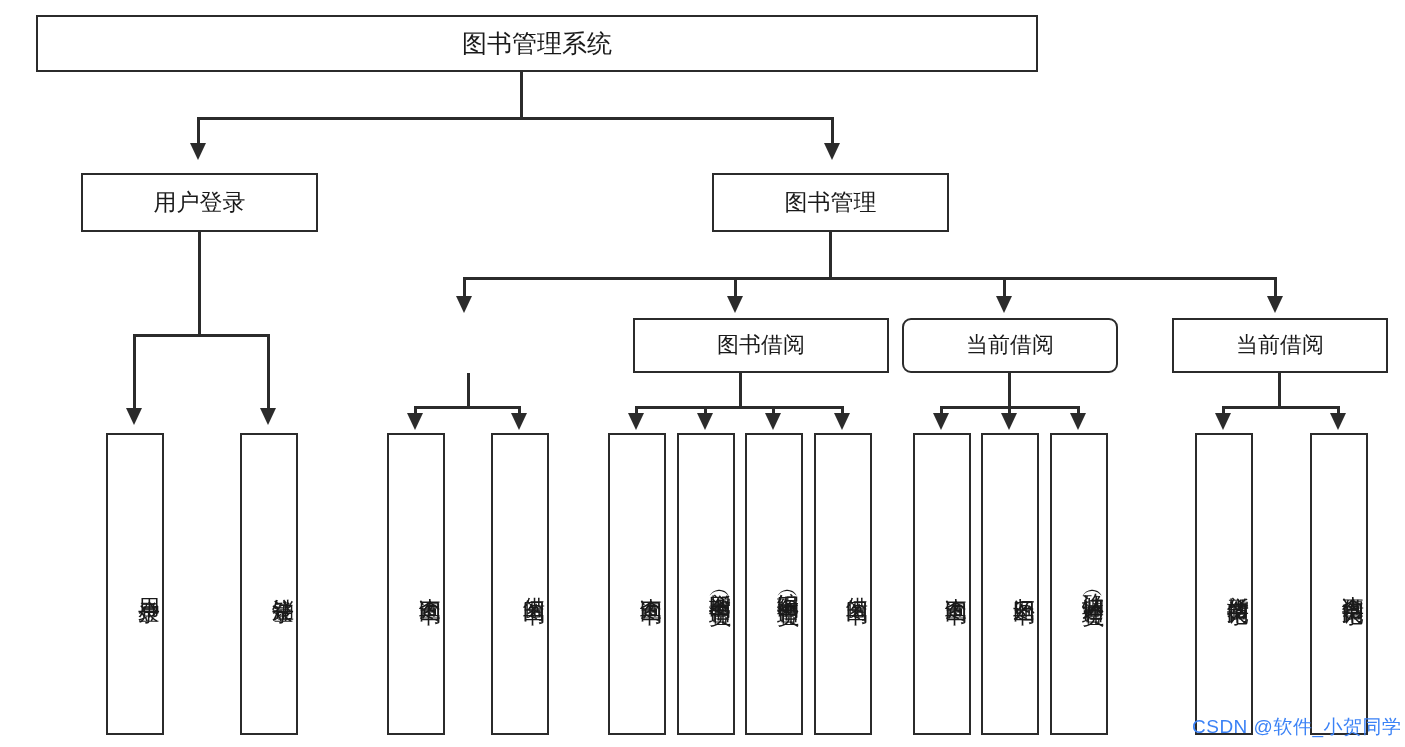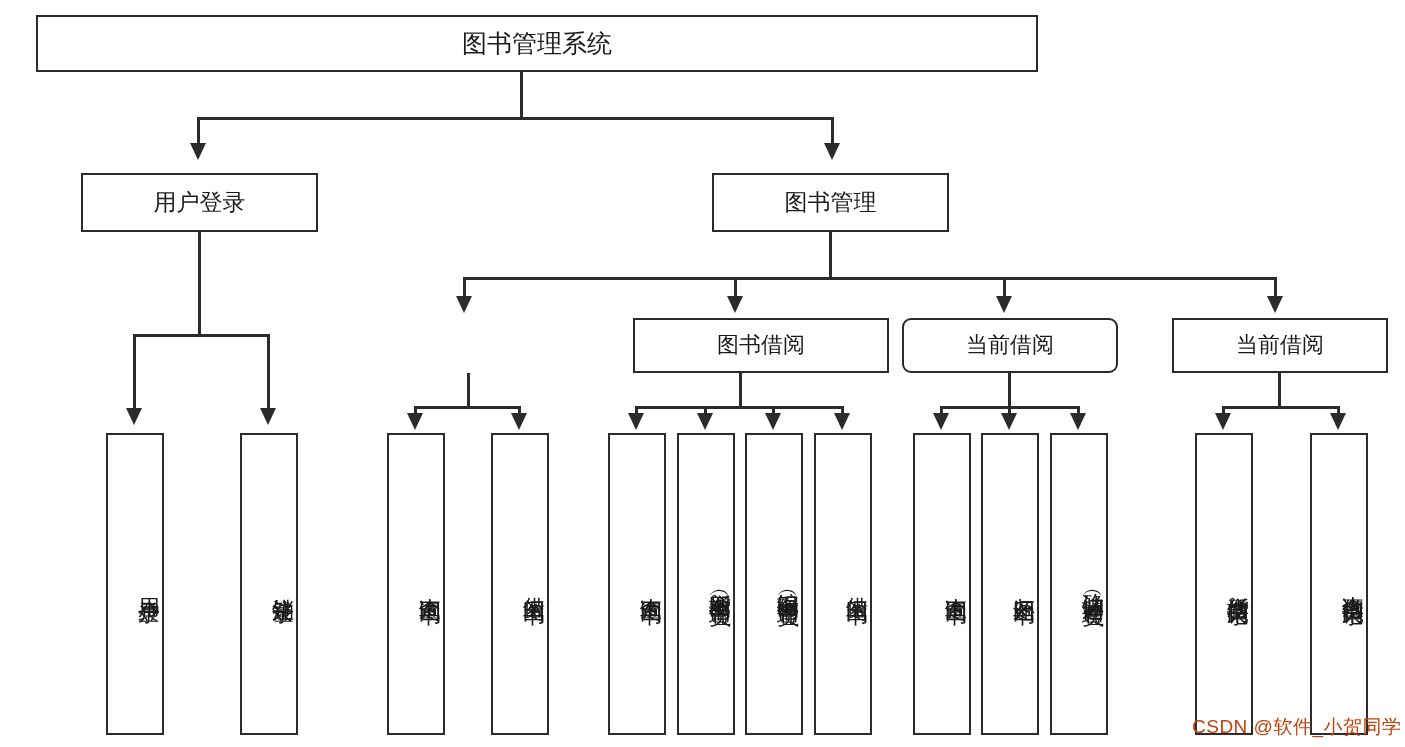--- a/index.html
+++ b/index.html
@@ -61,21 +61,21 @@
     position: absolute;
     width: 0;
     height: 0;
     border-left: 8px solid transparent;
     border-right: 8px solid transparent;
     border-top: 17px solid #2b2b2b;
   }
   .watermark {
     position: absolute;
     font-size: 19px;
-    color: #c2410c;
+    color: #3b82f6;
     white-space: nowrap;
     letter-spacing: 0.5px;
   }
 </style>
 </head>
 <body>
 
 <div id="canvas">
 
   <div class="node node-root" style="left:20px; top:15px; width:1002px; height:57px;">

